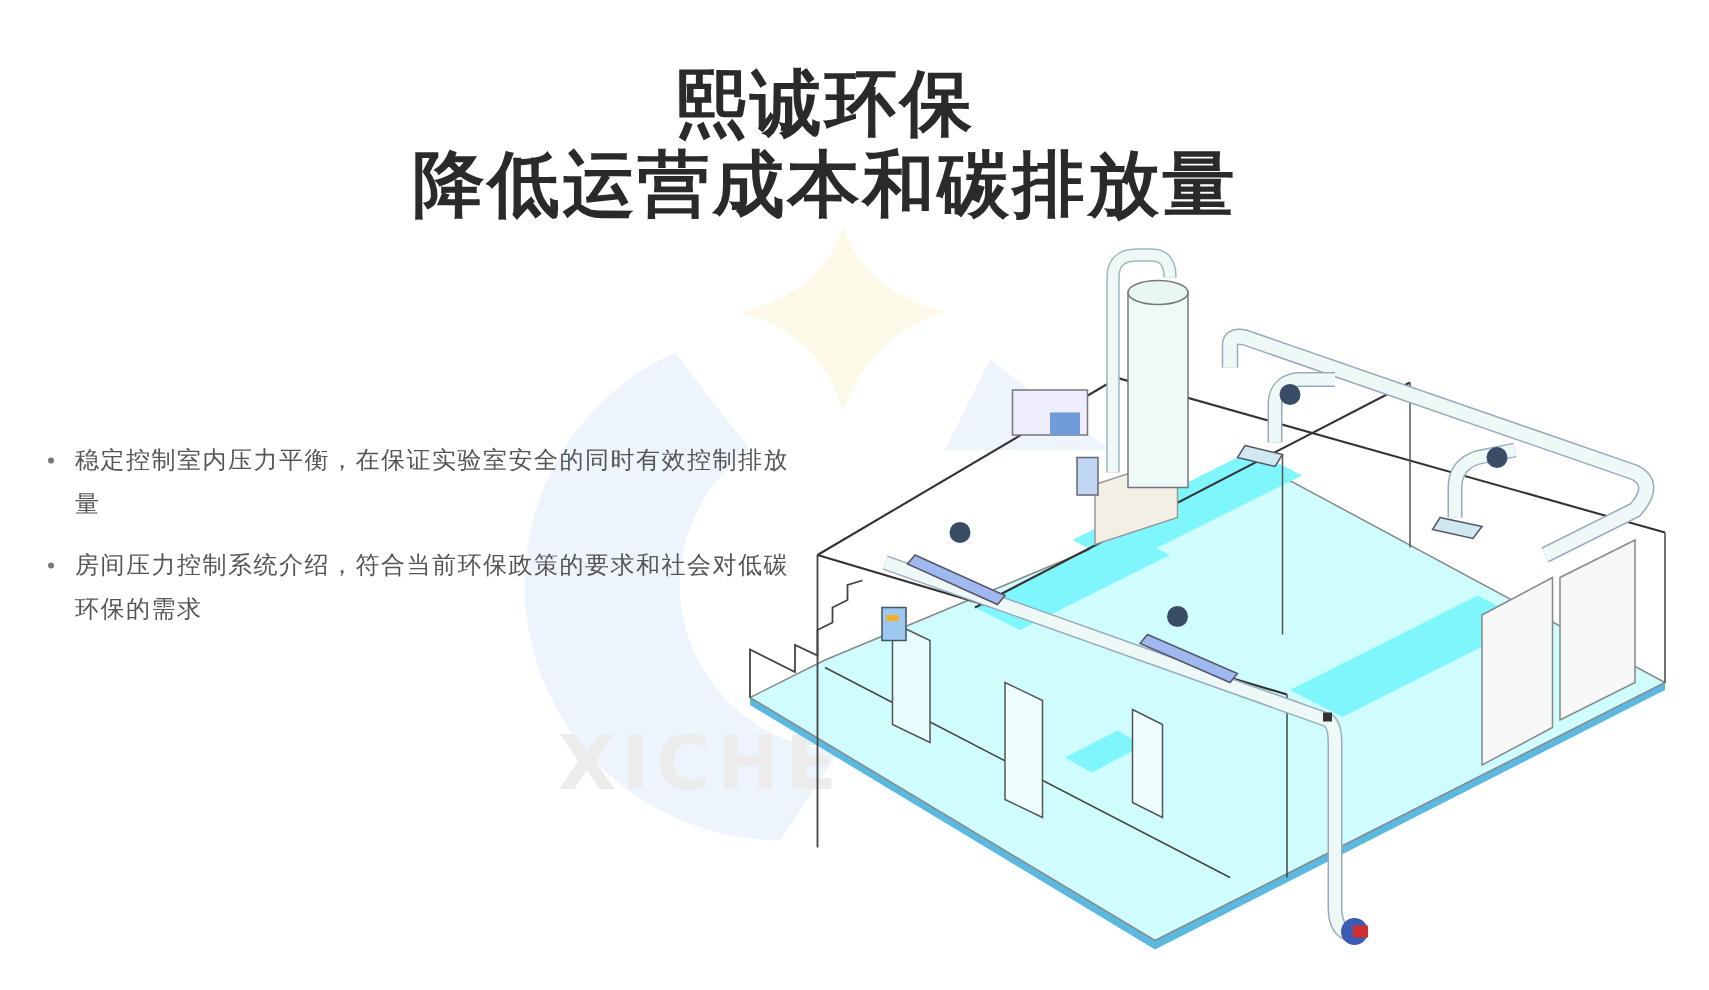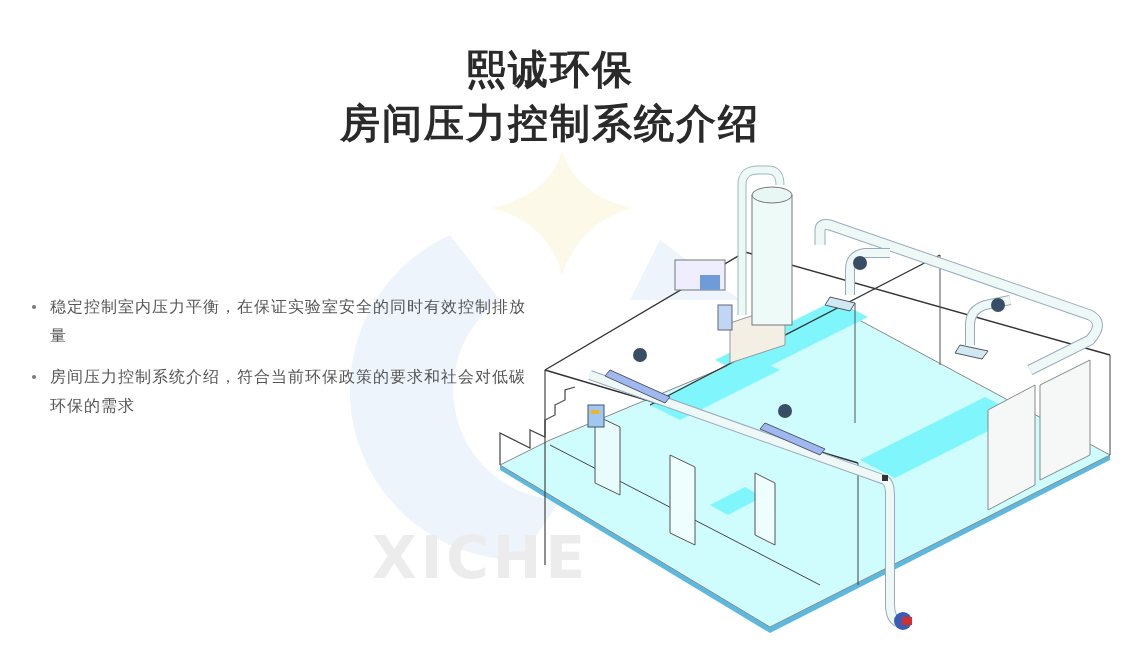--- a/index.html
+++ b/index.html
@@ -1,41 +1,41 @@
 <!DOCTYPE html>
 <html><head>
 <meta charset="utf-8">
 <style>
   html, body { margin:0; padding:0; }
   body { width:1139px; height:660px; background:#ffffff; position:relative; overflow:hidden;
          font-family:"DejaVu Sans","Liberation Sans",sans-serif; }
   .bg-logo { position:absolute; left:0; top:0; width:1139px; height:660px; z-index:0; }
   .title-block { position:absolute; left:0; top:42px; width:1100px; text-align:center; z-index:3; }
-  .title-line { font-weight:bold; color:#2a2a2a; font-size:40px; line-height:54px; letter-spacing:2px; }
+  .title-line { font-weight:bold; color:#2a2a2a; font-size:48px; line-height:54px; letter-spacing:2px; }
   .bullets { position:absolute; left:30px; top:292px; width:500px; z-index:3; margin:0; padding:0; list-style:none; }
   .bullet { position:relative; padding-left:20px; color:#555555; font-size:16px; line-height:29px; margin-bottom:12px; letter-spacing:1px; }
   .bullet-dot { position:absolute; left:2px; top:13px; width:4px; height:4px; border-radius:50%; background:#777; }
-  .watermark { position:absolute; left:372px; top:524px; font-family:"DejaVu Sans",sans-serif; font-weight:bold;
-               font-size:58px; color:#ececec; letter-spacing:4px; z-index:1; }
+  .watermark { position:absolute; left:372px; top:480px; font-family:"DejaVu Sans",sans-serif; font-weight:bold;
+               font-size:50px; color:#ececec; letter-spacing:4px; z-index:1; }
   .scene { position:absolute; left:490px; top:165px; width:640px; height:480px; z-index:2; }
 </style>
 </head>
 <body>
 
 <svg class="bg-logo" viewBox="0 0 1139 660">
   <path d="M562 150 Q575 195 632 208 Q580 222 562 275 Q548 222 492 208 Q550 195 562 150 Z" fill="#fdf9e8"></path>
   <path d="M450 235 A170 170 0 0 0 520 560 L560 500 A110 110 0 0 1 500 300 Z" fill="#eef4fb"></path>
   <path d="M660 240 L740 300 L630 300 Z" fill="#eef4fb"></path>
 </svg>
 
 <div class="watermark">XICHE</div>
 
 <div class="title-block">
   <div class="title-line">熙诚环保</div>
-  <div class="title-line">房间压力控制系统介绍</div>
+  <div class="title-line">降低运营成本和碳排放量</div>
 </div>
 
 <ul class="bullets">
   <li class="bullet">
     <span class="bullet-dot"></span>
     <span>稳定控制室内压力平衡，在保证实验室安全的同时有效控制排放量</span>
   </li>
   <li class="bullet">
     <span class="bullet-dot"></span>
     <span>房间压力控制系统介绍，符合当前环保政策的要求和社会对低碳环保的需求</span>

